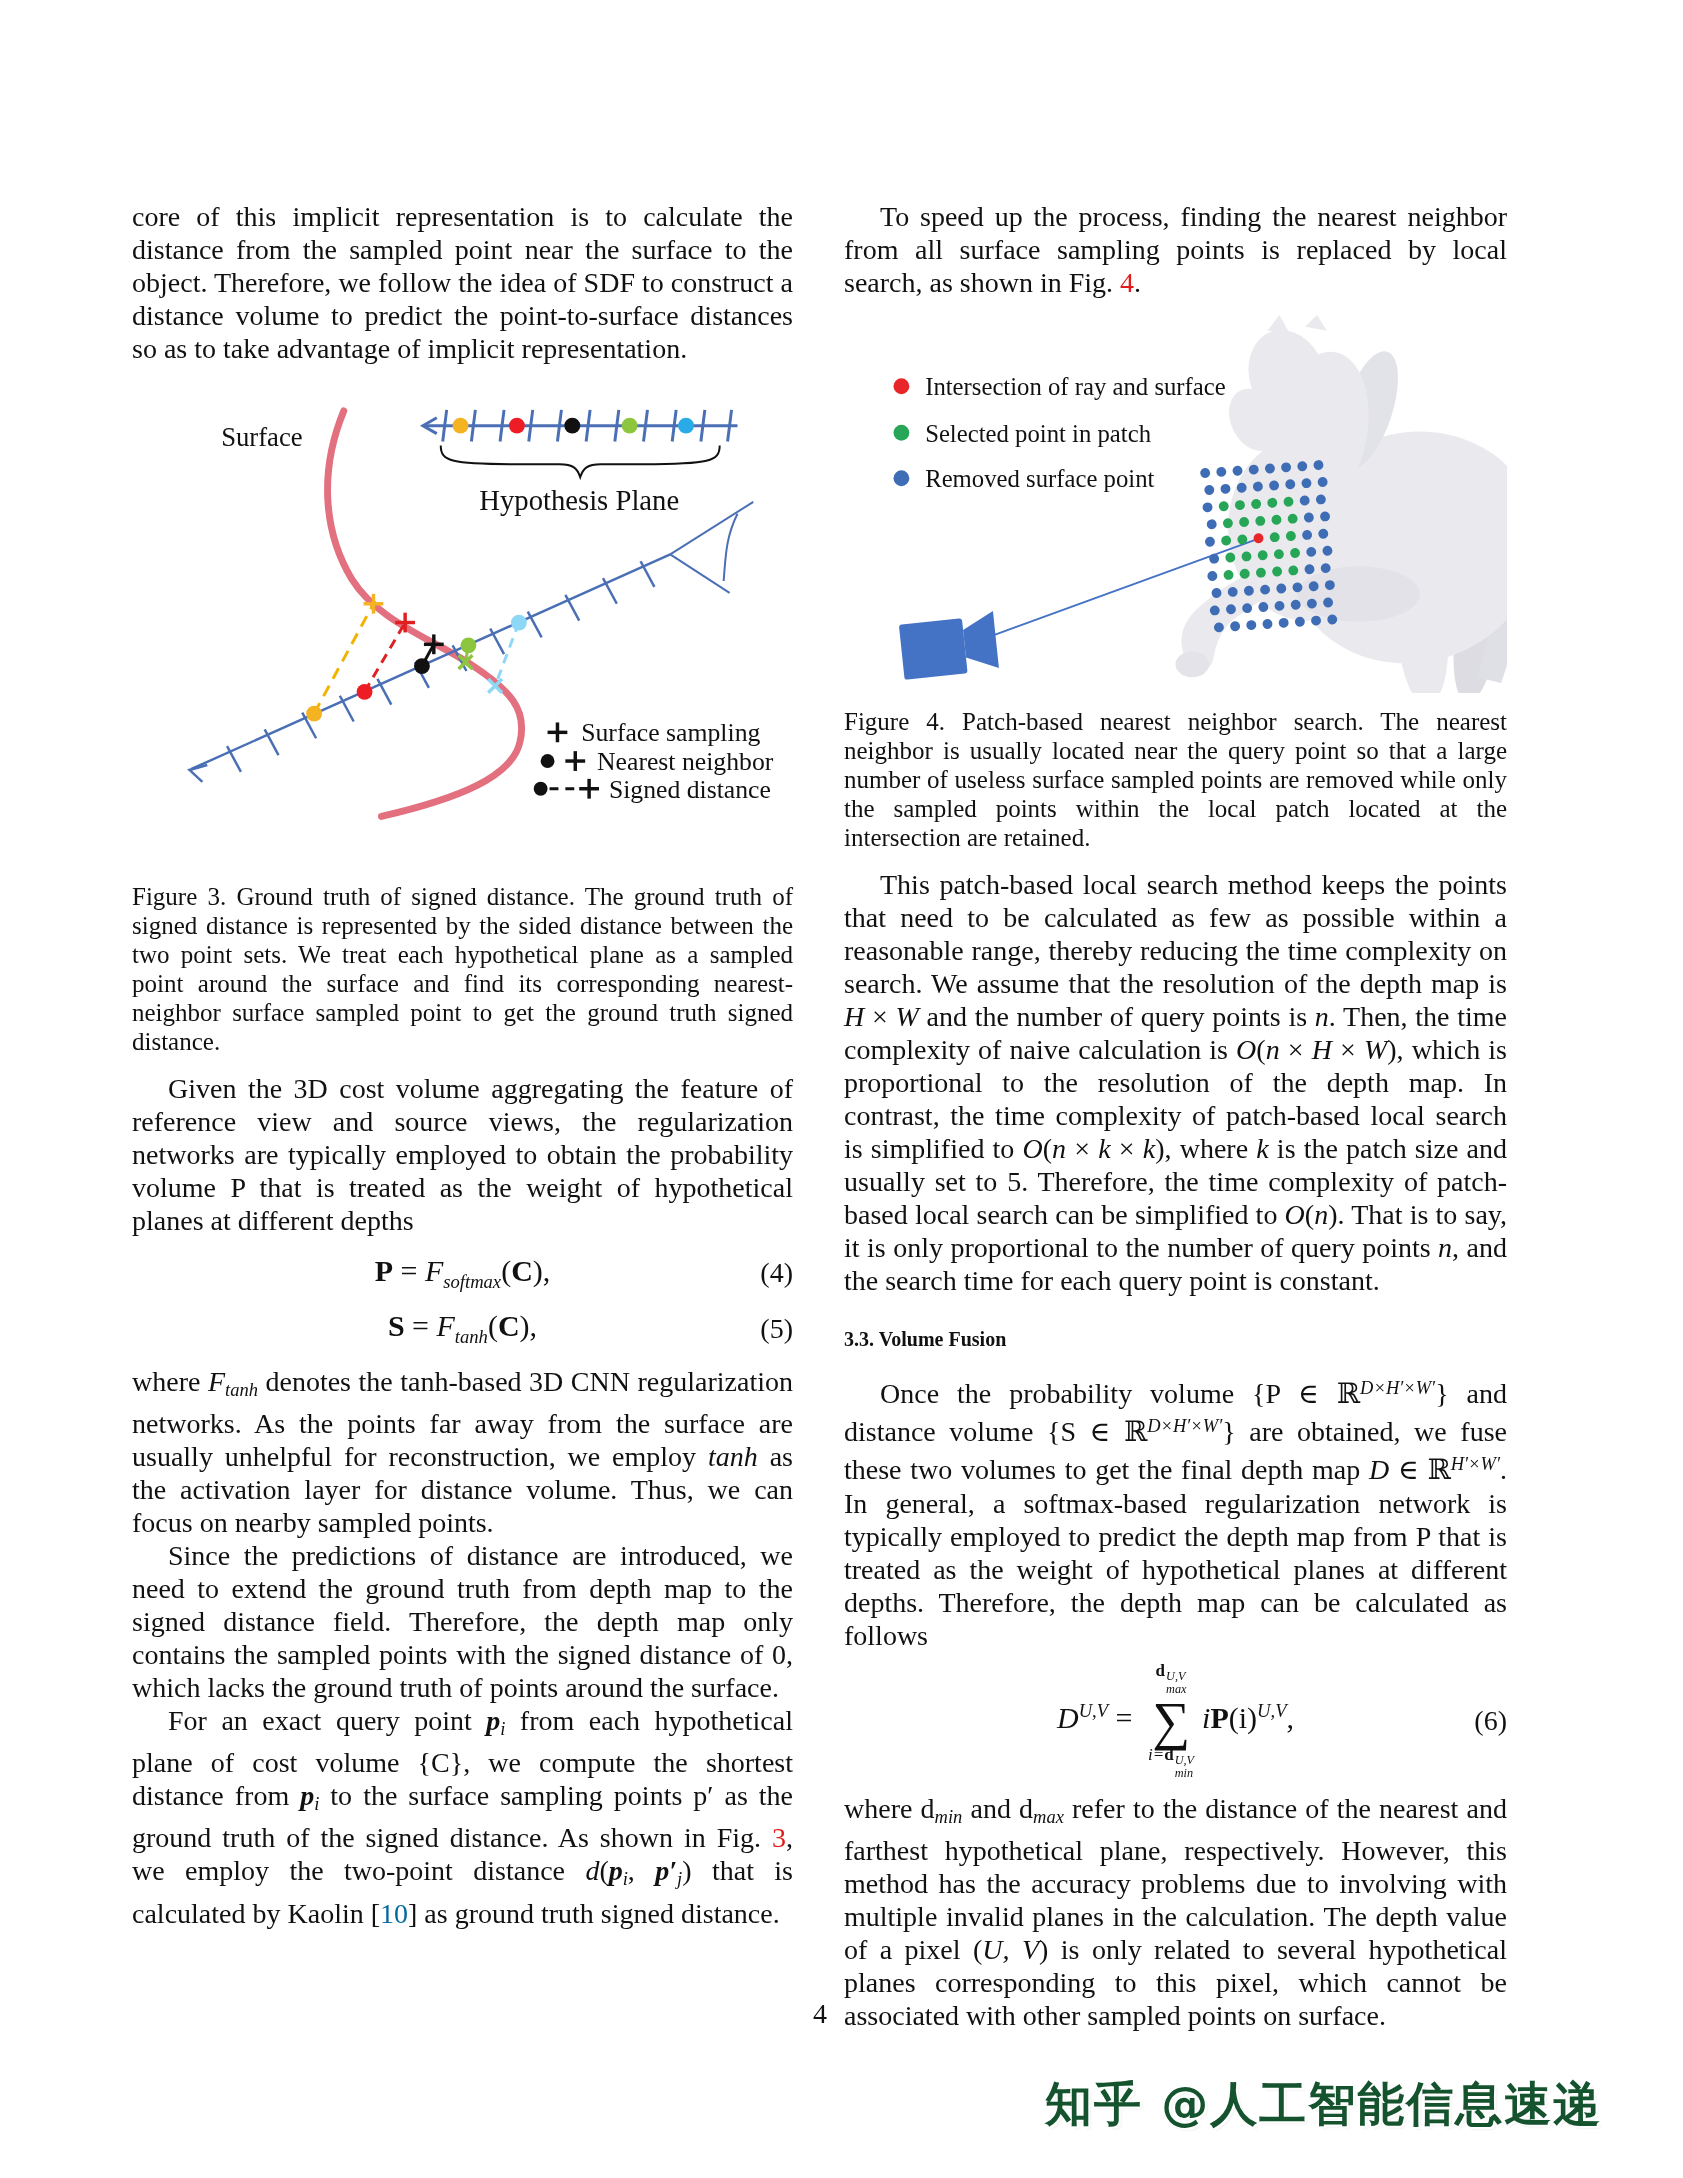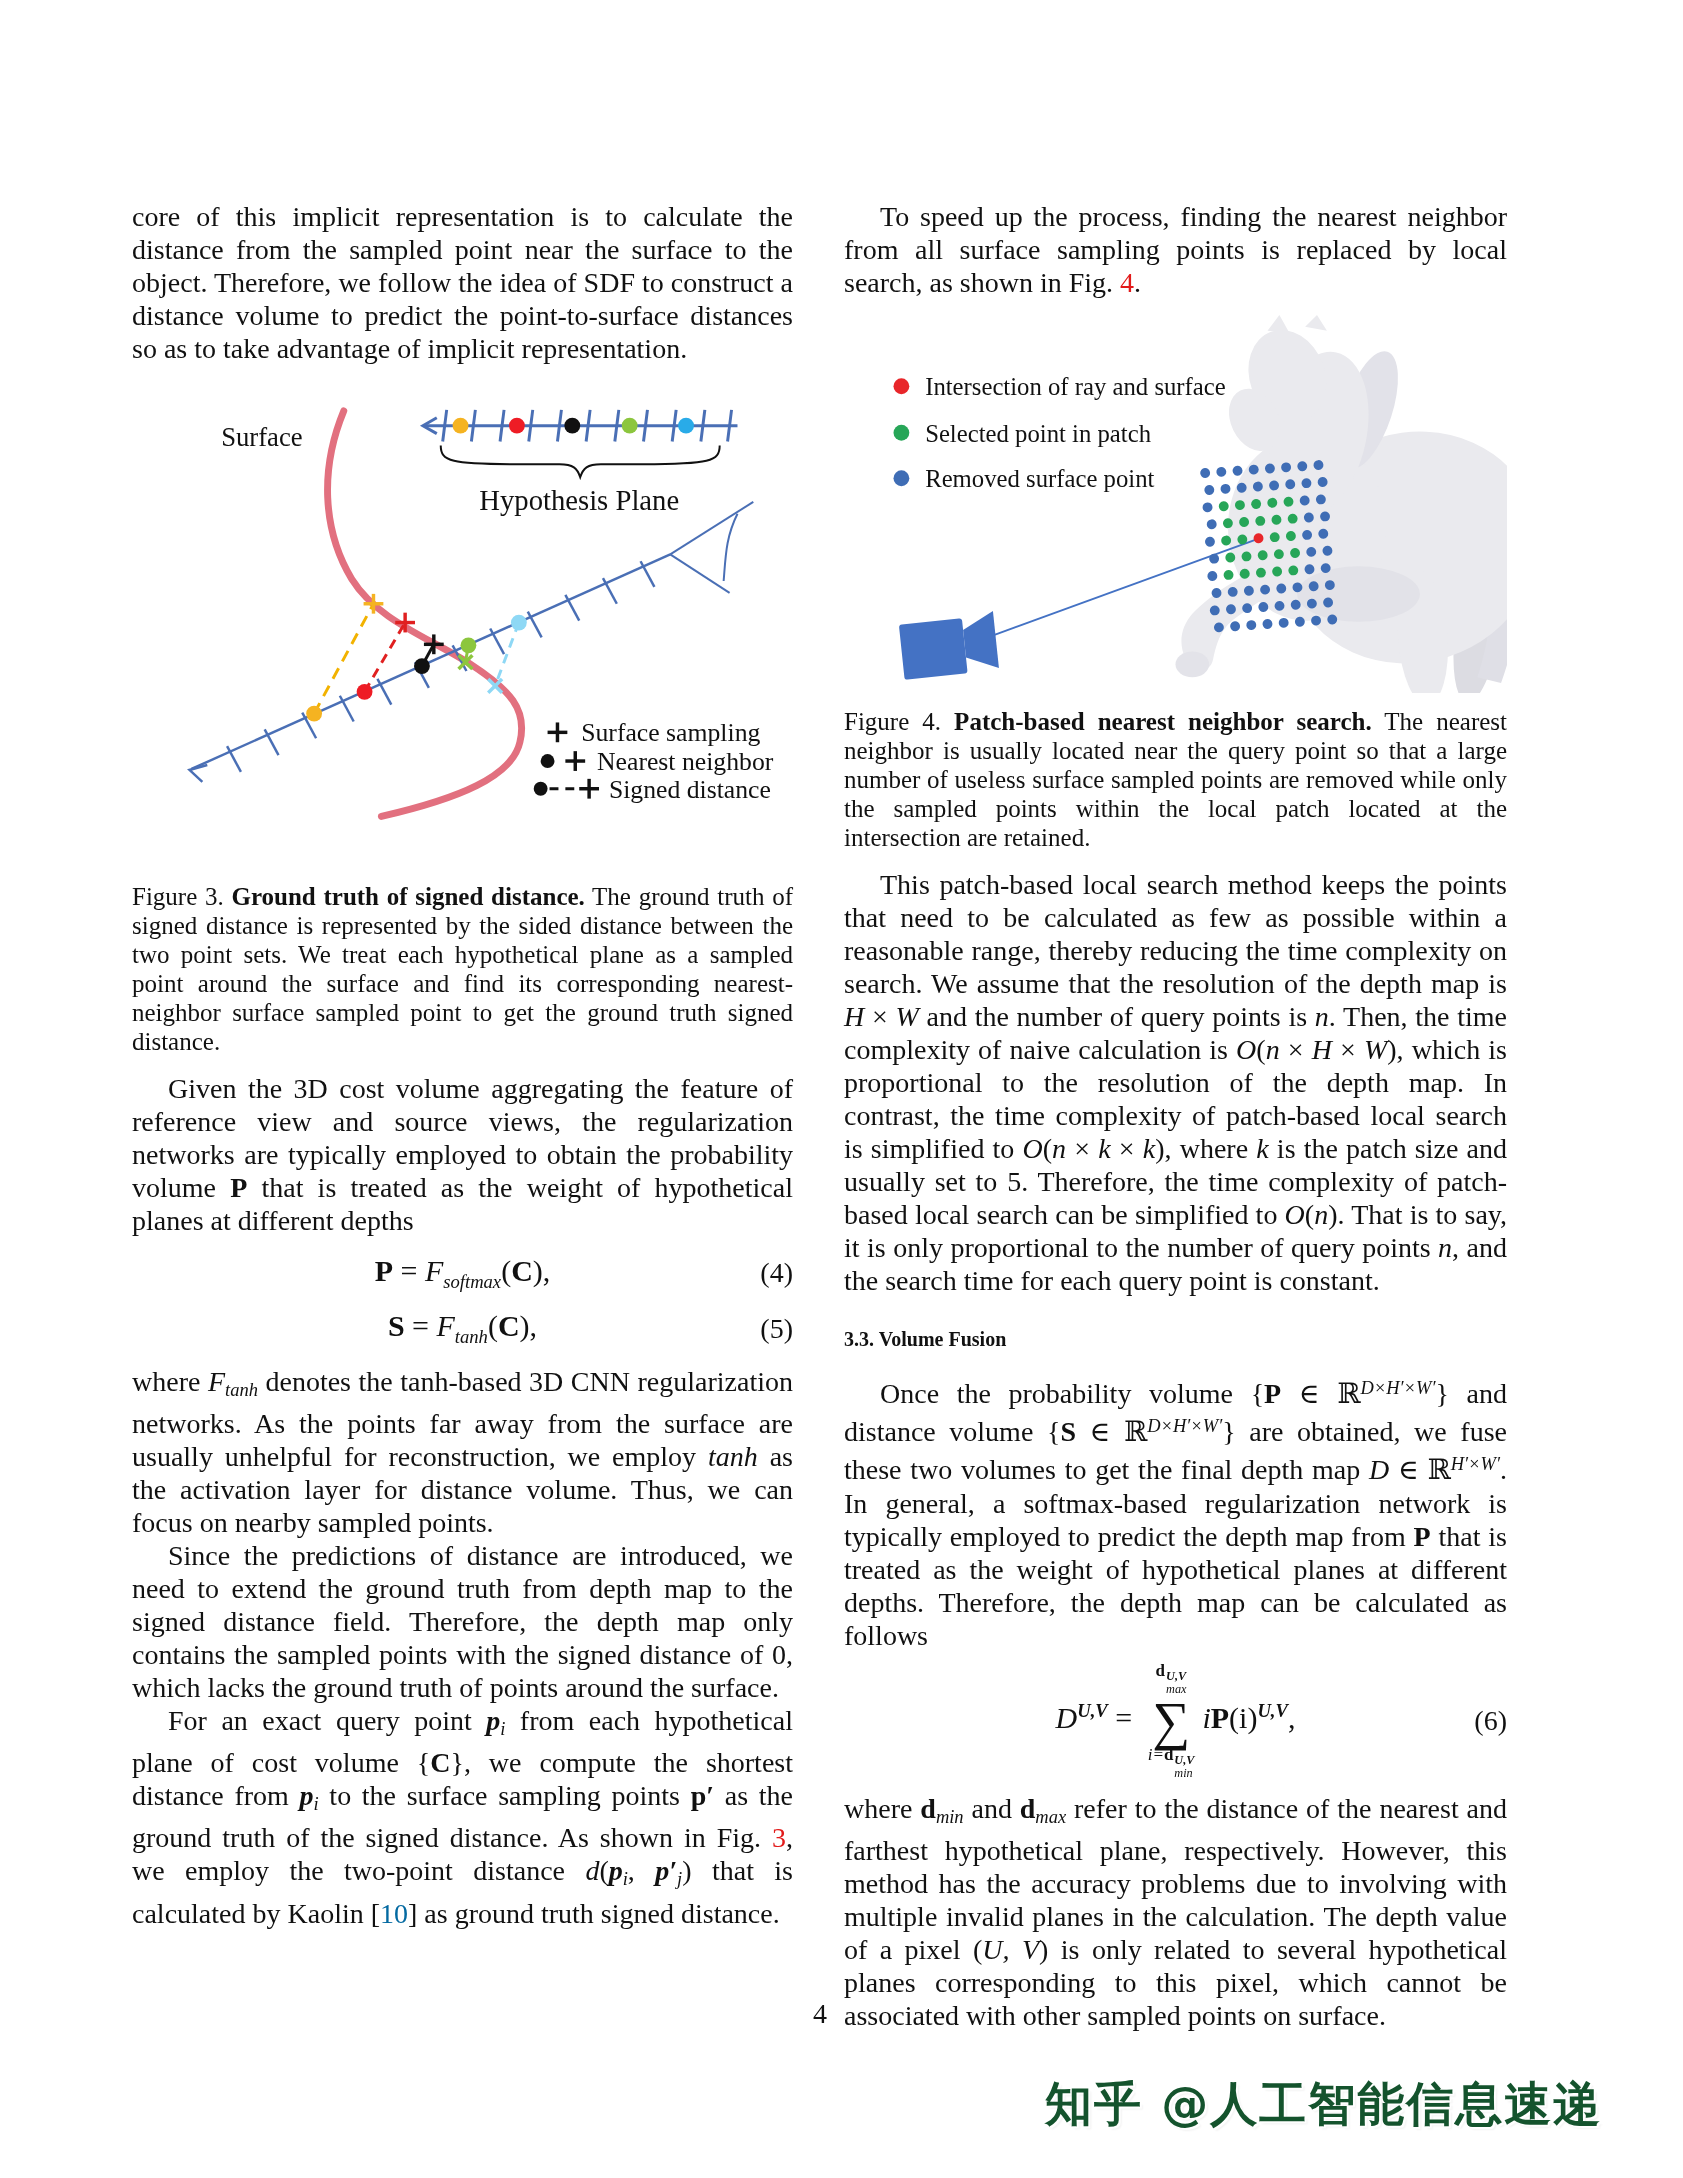--- a/index.html
+++ b/index.html
@@ -4,34 +4,34 @@
 <style>
   html,body{margin:0;padding:0;background:#888;}
   .page{position:relative;width:1683px;height:2178px;background:#ffffff;overflow:hidden;
         font-family:"Liberation Serif","DejaVu Serif",serif;color:#111;}
   .col{position:absolute;top:200px;width:661px;font-size:28px;line-height:33px;text-align:justify;}
   .col-left{left:132px;}
   .col-right{left:844px;width:663px;}
   p{margin:0;}
   .indent{text-indent:36px;}
   .caption{font-size:25px;line-height:29px;text-align:justify;margin:0;}
-  .seg-b{font-weight:bold;margin-top:40px;}
+  .seg-b{font-weight:normal;margin-top:40px;}
   .seg-i{font-style:italic;}
   .seg-bi{font-weight:bold;font-style:italic;}
   .seg-sub{font-size:0.66em;vertical-align:-0.28em;font-style:italic;}
   .seg-sup{font-size:0.66em;vertical-align:0.5em;font-style:italic;}
   .seg-red{color:#e21a1a;}
   .seg-green{color:#0369a1;}
   .heading{font-size:20px;font-weight:bold;margin:26px 0 16px 0;text-align:left;}
   .eq{position:relative;margin:17px 0 17px 0;text-align:center;font-size:30px;line-height:1.1;}
   .eq .eq-num{position:absolute;right:0;top:50%;transform:translateY(-50%);font-size:28px;font-style:normal;}
   .eq .ital{font-style:italic;}
   .eq .bold{font-weight:bold;}
   .eq sub{font-size:0.62em;font-style:italic;}
-  .eq sup{font-size:0.62em;font-style:italic;font-weight:bold;}
+  .eq sup{font-size:0.62em;font-style:italic;}
   .sumstack{display:inline-flex;flex-direction:column;align-items:center;vertical-align:middle;margin:0 8px;}
   .sigma{font-size:53px;line-height:0.95;font-style:normal;}
   .sum-upper,.sum-lower{font-size:17px;line-height:1.1;}
   .supsub{display:inline-flex;flex-direction:column;text-align:left;font-size:0.72em;line-height:1;vertical-align:-0.35em;margin-left:1px;}
   .supsub sup,.supsub sub{font-size:1em;line-height:1.05;font-style:italic;position:static;vertical-align:baseline;}
   .fig{display:block;margin:0 auto;}
   .fig3-wrap{margin:34px 0 26px 0;}
   .fig4-wrap{margin:16px 0 14px 0;}
   svg text{font-family:"Liberation Serif","DejaVu Serif",serif;}
   .pagenum{position:absolute;left:132px;top:1998px;width:1376px;text-align:center;font-size:28px;}

